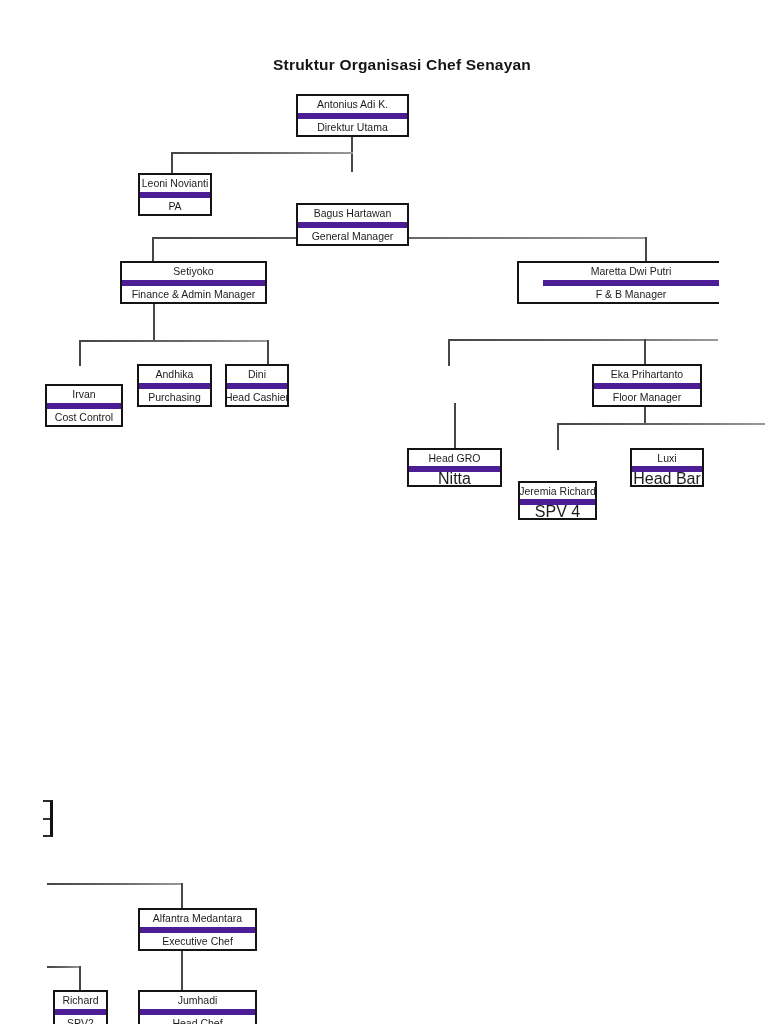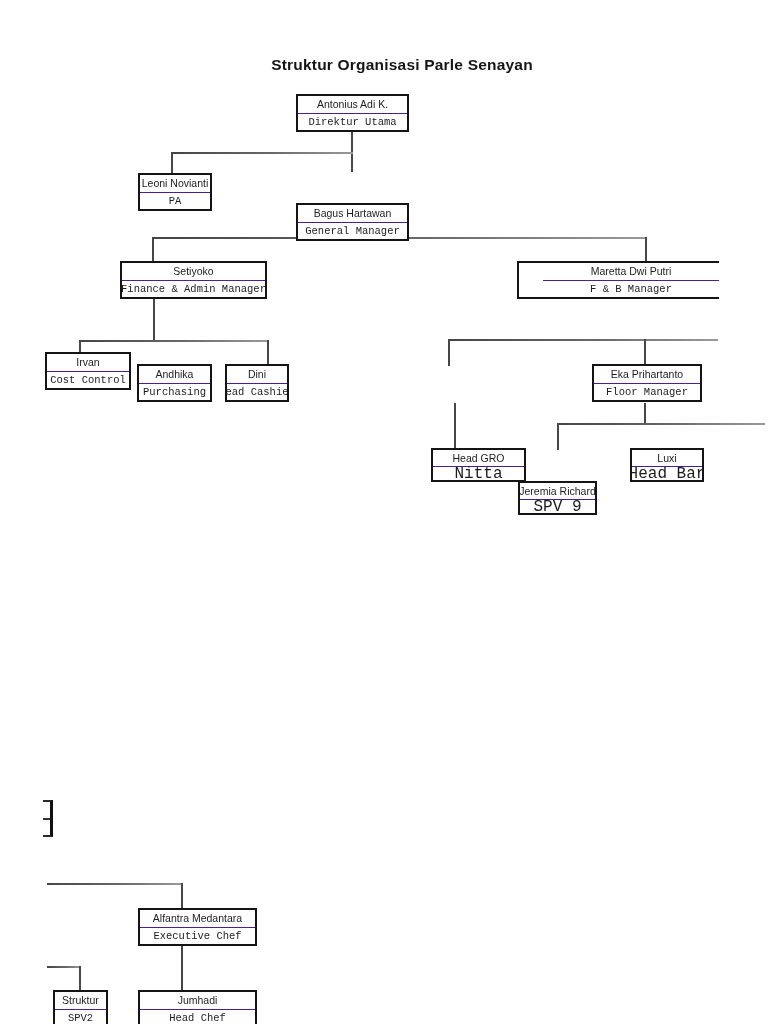--- a/index.html
+++ b/index.html
@@ -14,41 +14,41 @@
   }
   .node {
     position:absolute; background:#fff; border:2px solid #141414;
     box-sizing:border-box; text-align:center;
   }
   .node .cell {
     display:flex; align-items:center; justify-content:center;
     font-size:10.5px; line-height:1; white-space:nowrap; overflow:hidden;
     padding:0 1px; color:#1c1c1c;
   }
-  .node .nm { height:17px; border-bottom:1px solid #4c1d95; }
-  .node .rl { height:16px;font-family:Liberation Mono, monospace; }
+  .node .nm { height:17px; border-bottom:6px solid #4c1d95; }
+  .node .rl { height:16px; }
   .node.sm .nm { height:16px; }
   .node.sm .rl { height:13px; font-size:16px; }
   .node.clip-r { border-right:none; }
   .vl { position:absolute; width:2px; background:#474747; }
   .hl { position:absolute; height:2px;
         background:linear-gradient(90deg,#454545 0%, #696969 55%, #9a9a9a 100%); }
   .clipped-box {
     position:absolute; left:43px; top:800px; width:10px; height:37px;
     border-top:2px solid #2a2a2a; border-bottom:2px solid #2a2a2a;
     border-right:3px solid #111; box-sizing:border-box;
   }
   .clipped-box .mid { position:absolute; left:0; right:0; top:16px; border-top:2px solid #333; }
 </style>
 </head>
 <body>
 
 <div class="page">
 
-  <div class="doc-title">Struktur Organisasi Parle Senayan</div>
+  <div class="doc-title">Struktur Organisasi Chef Senayan</div>
 
   <div class="vl" style="left:351px;top:132px;height:40px;"></div>
   <div class="hl" style="left:172px;top:152px;width:181px;"></div>
   <div class="vl" style="left:171px;top:152px;height:22px;"></div>
   <div class="vl" style="left:351px;top:212px;height:26px;"></div>
   <div class="hl" style="left:152px;top:237px;width:495px;"></div>
   <div class="vl" style="left:152px;top:237px;height:25px;"></div>
   <div class="vl" style="left:645px;top:237px;height:25px;"></div>
   <div class="vl" style="left:153px;top:297px;height:45px;"></div>
   <div class="hl" style="left:79px;top:340px;width:190px;"></div>
@@ -89,63 +89,63 @@
   <div class="node" style="left:79px;top:261px;width:147px;margin-left:41px;">
     <div class="cell nm">Setiyoko</div>
     <div class="cell rl">Finance &amp; Admin Manager</div>
   </div>
 
   <div class="node clip-r" style="left:517px;top:261px;width:202px;padding-left:24px;">
     <div class="cell nm">Maretta Dwi Putri</div>
     <div class="cell rl">F &amp; B Manager</div>
   </div>
 
-  <div class="node" style="left:45px;top:352px;width:86px;">
+  <div class="node" style="left:45px;top:384px;width:78px;">
     <div class="cell nm">Irvan</div>
     <div class="cell rl">Cost Control</div>
   </div>
 
   <div class="node" style="left:137px;top:364px;width:75px;">
     <div class="cell nm">Andhika</div>
     <div class="cell rl">Purchasing</div>
   </div>
 
   <div class="node" style="left:225px;top:364px;width:64px;">
     <div class="cell nm">Dini</div>
     <div class="cell rl">Head Cashier</div>
   </div>
 
 
   <div class="node" style="left:592px;top:364px;width:110px;">
     <div class="cell nm">Eka Prihartanto</div>
     <div class="cell rl">Floor Manager</div>
   </div>
 
-  <div class="node sm" style="left:431px;top:448px;width:95px;">
+  <div class="node sm" style="left:407px;top:448px;width:95px;">
     <div class="cell nm">Head GRO</div>
     <div class="cell rl">Nitta</div>
   </div>
 
   <div class="node sm" style="left:518px;top:448px;width:79px;margin-top:33px;">
     <div class="cell nm">Jeremia Richard</div>
-    <div class="cell rl">SPV 9</div>
+    <div class="cell rl">SPV 4</div>
   </div>
 
   <div class="node sm" style="left:630px;top:448px;width:74px;">
     <div class="cell nm">Luxi</div>
     <div class="cell rl">Head Bar</div>
   </div>
 
   <div class="node" style="left:138px;top:908px;width:119px;">
     <div class="cell nm">Alfantra Medantara</div>
     <div class="cell rl">Executive Chef</div>
   </div>
 
   <div class="node" style="left:53px;top:990px;width:55px;">
-    <div class="cell nm">Struktur</div>
+    <div class="cell nm">Richard</div>
     <div class="cell rl">SPV2</div>
   </div>
 
   <div class="node" style="left:138px;top:990px;width:119px;">
     <div class="cell nm">Jumhadi</div>
     <div class="cell rl">Head Chef</div>
   </div>
 
 </div>
 

